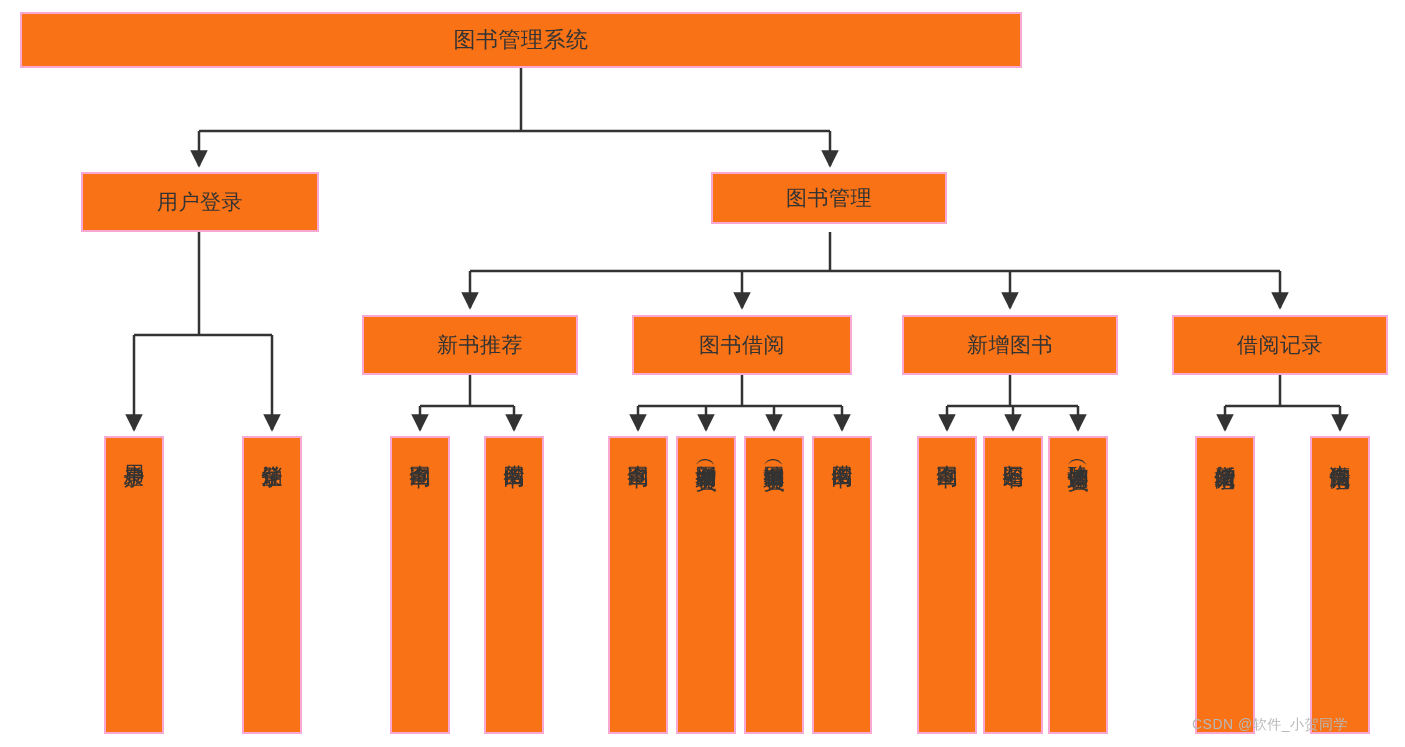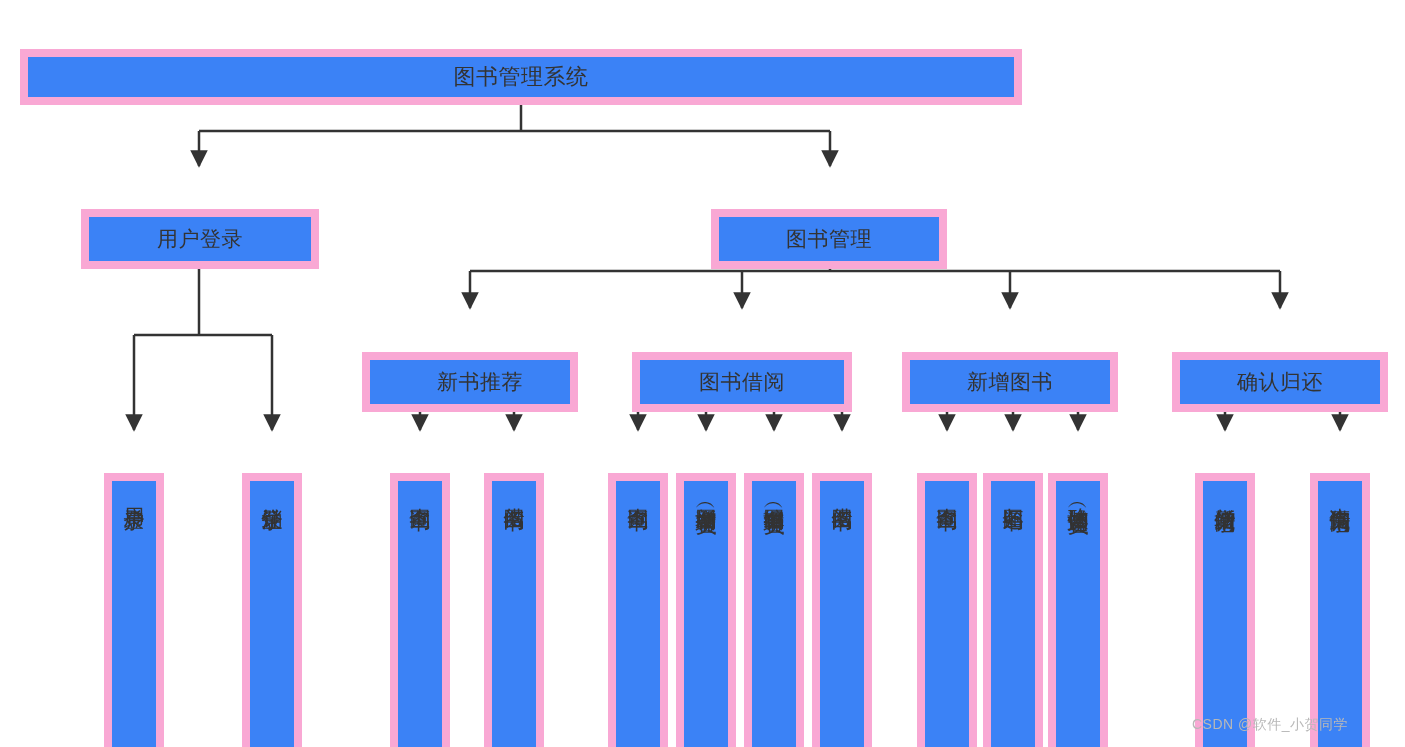--- a/index.html
+++ b/index.html
@@ -23,27 +23,26 @@
     position: absolute;
     left: 0;
     top: 0;
     width: 1405px;
     height: 747px;
     pointer-events: none;
   }
   .node {
     position: absolute;
     box-sizing: border-box;
-    background: #3b82f6;
-    border: 8px solid #f9a8d4;
+    background: #f97316;
+    border: 2px solid #f9a8d4;
     display: flex;
     align-items: center;
     justify-content: center;
     z-index: 2;
-    margin-top: 37px;
   }
   .node-label {
     font-size: 21px;
     line-height: 1.15;
     letter-spacing: 0.5px;
     color: #333333;
     white-space: nowrap;
     text-align: center;
   }
   
@@ -128,35 +127,35 @@
     </g>
   </svg>
 
   <div class="node root" style="left:20px; top:12px; width:1002px; height:56px;">
     <span class="node-label">图书管理系统</span>
   </div>
 
   <div class="node" style="left:81px; top:172px; width:238px; height:60px;">
     <span class="node-label">用户登录</span>
   </div>
-  <div class="node" style="left:711px; top:172px; width:236px; height:60px;">
+  <div class="node" style="left:711px; top:172px; width:236px; height:52px;">
     <span class="node-label">图书管理</span>
   </div>
 
   <div class="node" style="left:362px; top:315px; width:216px; height:60px;padding-left:20px;">
     <span class="node-label">新书推荐</span>
   </div>
   <div class="node" style="left:632px; top:315px; width:220px; height:60px;">
     <span class="node-label">图书借阅</span>
   </div>
   <div class="node" style="left:902px; top:315px; width:216px; height:60px;">
     <span class="node-label">新增图书</span>
   </div>
   <div class="node" style="left:1172px; top:315px; width:216px; height:60px;">
-    <span class="node-label">确认归还</span>
+    <span class="node-label">借阅记录</span>
   </div>
 
   <div class="node vertical" style="left:104px; top:436px; width:60px; height:298px;">
     <span class="node-label">用户登录</span>
   </div>
   <div class="node vertical" style="left:242px; top:436px; width:60px; height:298px;">
     <span class="node-label">注销登录</span>
   </div>
 
   <div class="node vertical" style="left:390px; top:436px; width:60px; height:298px;">

